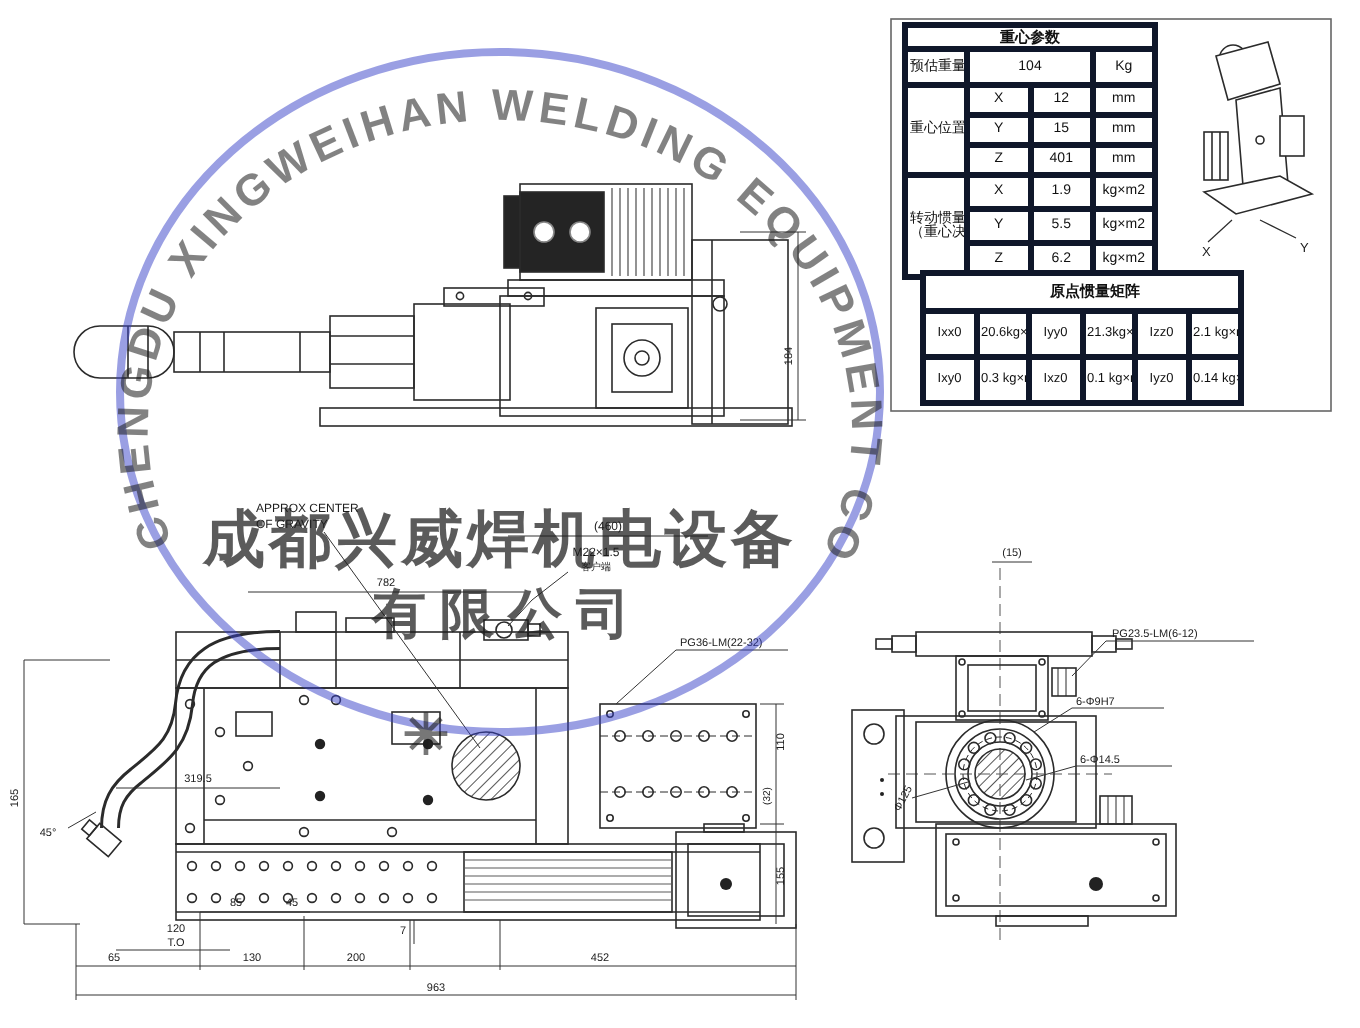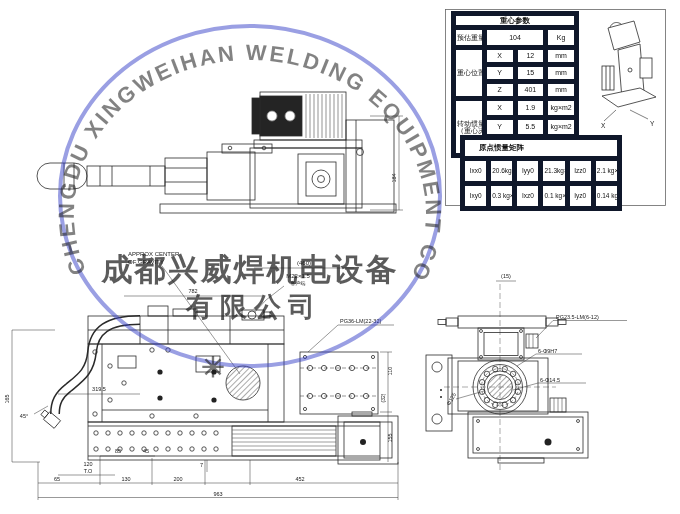--- a/index.html
+++ b/index.html
@@ -4,29 +4,29 @@
 <style>
   html,body{margin:0;padding:0;background:#e8e8e8;}
   .sheet{position:relative;width:680px;height:514px;background:#ffffff;overflow:hidden;
          font-family:"Liberation Sans",sans-serif;}
   svg{position:absolute;left:0;top:0;}
   svg text{fill:#1c1c1c;stroke:none;font-family:"Liberation Sans",sans-serif;}
   .drawing{z-index:1;}
   .stamp{z-index:5;pointer-events:none;}
   .spec-table{position:absolute;z-index:2;border-collapse:collapse;table-layout:fixed;
               color:#111;background:#fff;}
-  .spec-table td{border:5px solid #0f172a;padding:0 1px;text-align:center;
+  .spec-table td{border:3px solid #0f172a;padding:0 1px;text-align:center;
                  font-size:7px;line-height:1.05;overflow:hidden;white-space:nowrap;}
   .t1{left:451px;top:11px;width:128px;}
   .t1 .r-title td{height:9px;font-weight:bold;font-size:7.5px;}
   .t1 .r-weight td{height:15px;}
   .t1 .r-pos td{height:12px;}
   .t1 .r-inertia td{height:14px;}
   .t2{left:460px;top:135px;width:162px;}
-  .t2 .r-title2 td{height:16px;font-weight:bold;text-align:left;padding-left:14px;font-size:7.5px;}
+  .t2 .r-title2 td{height:16px;font-weight:bold;text-align:center;padding-left:14px;font-size:7.5px;}
   .t2 .r-data td{height:20px;font-size:6.5px;}
   .t2 td.k{width:23px;}
   .t2 td.v{width:31px;}
 </style>
 </head>
 <body>
 
 <div class="sheet">
 
 <svg class="drawing" width="680" height="514" viewBox="0 0 680 514">

